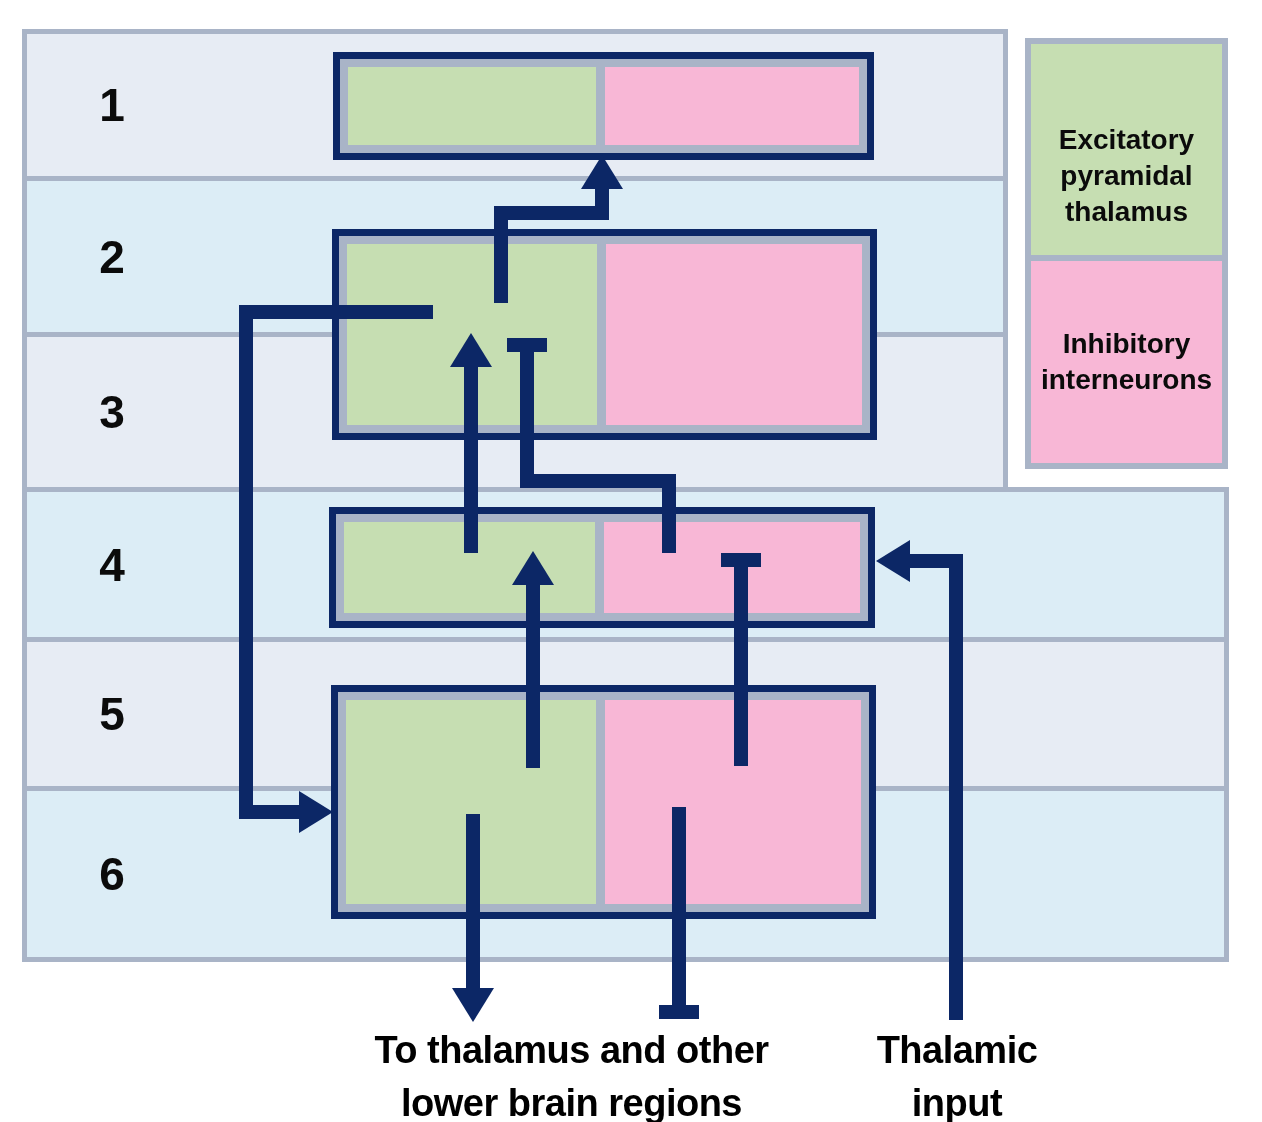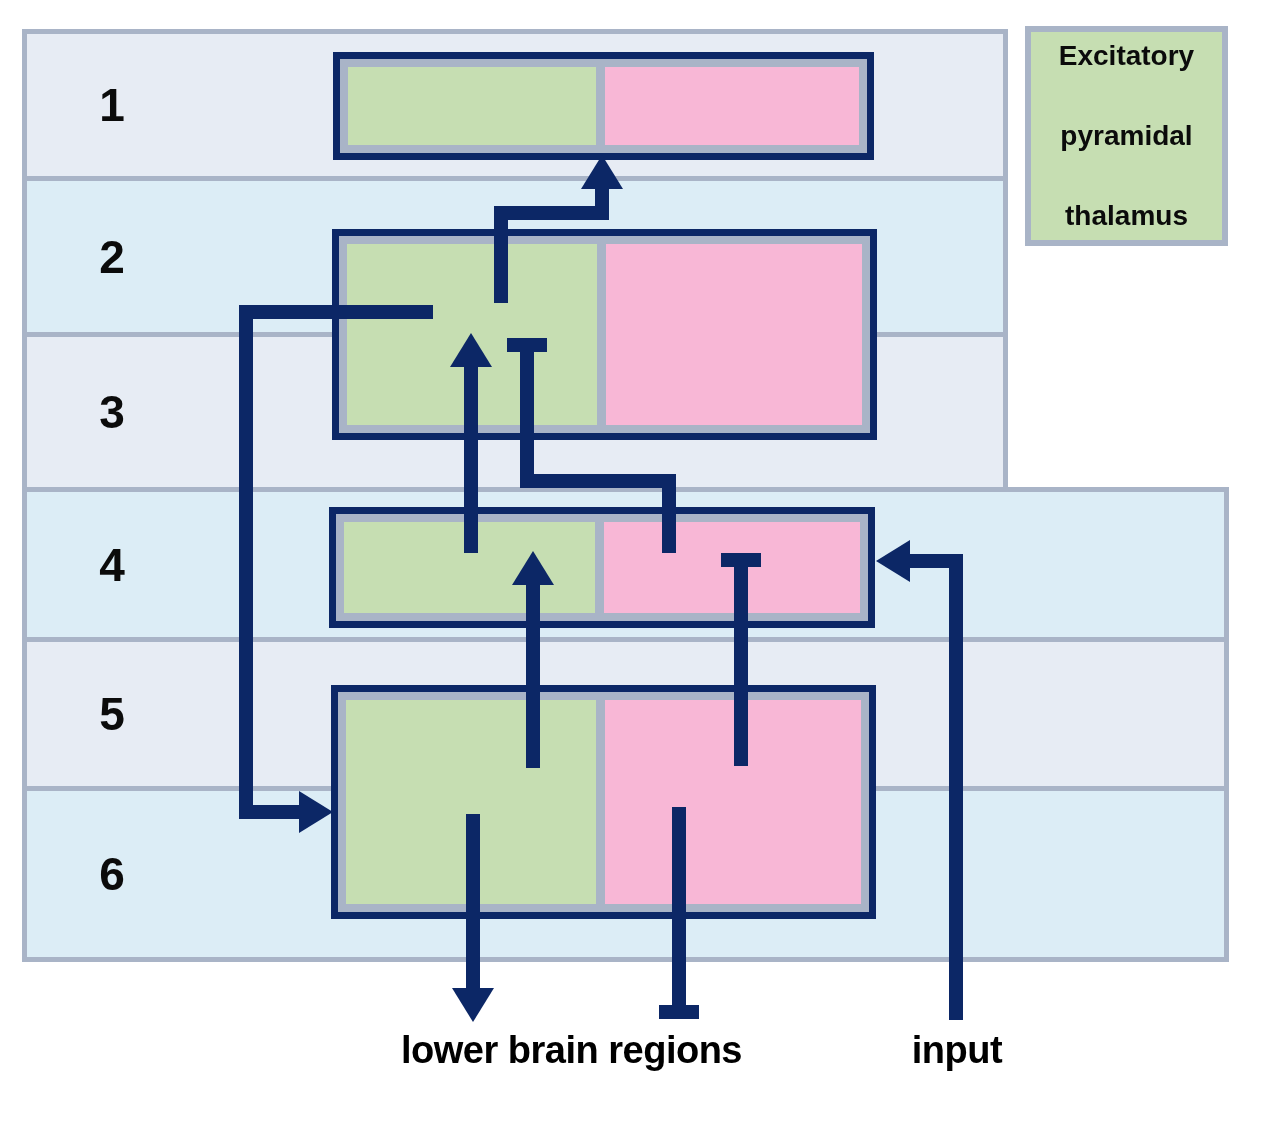--- a/index.html
+++ b/index.html
@@ -35,21 +35,21 @@
   #box-23{left:332px;top:229px;width:545px;height:211px;}
   #box-4 {left:329px;top:507px;width:546px;height:121px;}
   #box-56{left:331px;top:685px;width:545px;height:234px;}
   
   .legend-box{
     position:absolute;left:1025px;width:203px;box-sizing:border-box;
     border:6px solid #a9b4c7;display:flex;flex-direction:column;
     align-items:center;justify-content:center;text-align:center;
     font-weight:bold;font-size:28px;line-height:36px;color:#0b0b0b;z-index:2;
   }
-  #legend-exc{top:26px;height:220px;gap:44px;}
+  #legend-exc{top:38px;height:276px;}
   #legend-inh{top:255px;height:214px;}
   
   .bottom-label{
     position:absolute;top:1024px;text-align:center;font-weight:bold;
     font-size:38px;line-height:53px;color:#000;letter-spacing:-0.5px;z-index:2;
   }
   #label-thalamus-out{left:264px;width:615px;}
   #label-thalamic-in{left:782px;width:350px;}
   
   #overlay{position:absolute;left:0;top:0;z-index:3;pointer-events:none;}
@@ -93,20 +93,24 @@
   <div class="nbox" id="box-56">
     <div class="cell cell-green fill-exc" style="background: rgb(198, 222, 178);"></div>
     <div class="cell cell-pink fill-inh" style="background: rgb(248, 183, 214);"></div>
   </div>
 
   <div class="legend-box fill-exc" id="legend-exc" style="background: rgb(198, 222, 178);">
     <div>Excitatory</div>
     <div>pyramidal</div>
     <div>thalamus</div>
   </div>
+  <div class="legend-box fill-inh" id="legend-inh" style="background: rgb(248, 183, 214);">
+    <div>Inhibitory</div>
+    <div>interneurons</div>
+  </div>
 
   <svg id="overlay" width="1262" height="1122" viewBox="0 0 1262 1122">
       <polyline points="501,303 501,213 602,213 602,185" fill="none" stroke="#0c2766" stroke-width="14" stroke-linejoin="miter" stroke-linecap="butt"></polyline>
       <polygon points="602,155 623,189 581,189" fill="#0c2766"></polygon>
       <polyline points="471,553 471,363" fill="none" stroke="#0c2766" stroke-width="14" stroke-linejoin="miter" stroke-linecap="butt"></polyline>
       <polygon points="471,333 492,367 450,367" fill="#0c2766"></polygon>
       <polyline points="669,553 669,481 527,481 527,352" fill="none" stroke="#0c2766" stroke-width="14" stroke-linejoin="miter" stroke-linecap="butt"></polyline>
       <line x1="547" y1="345" x2="507" y2="345" stroke="#0c2766" stroke-width="14"></line>
       <polyline points="533,768 533,581" fill="none" stroke="#0c2766" stroke-width="14" stroke-linejoin="miter" stroke-linecap="butt"></polyline>
       <polygon points="533,551 554,585 512,585" fill="#0c2766"></polygon>
@@ -116,19 +120,21 @@
       <polygon points="473,1022 452,988 494,988" fill="#0c2766"></polygon>
       <polyline points="679,807 679,1005" fill="none" stroke="#0c2766" stroke-width="14" stroke-linejoin="miter" stroke-linecap="butt"></polyline>
       <line x1="659" y1="1012" x2="699" y2="1012" stroke="#0c2766" stroke-width="14"></line>
       <polyline points="741,766 741,567" fill="none" stroke="#0c2766" stroke-width="14" stroke-linejoin="miter" stroke-linecap="butt"></polyline>
       <line x1="761" y1="560" x2="721" y2="560" stroke="#0c2766" stroke-width="14"></line>
       <polyline points="956,1020 956,561 906,561" fill="none" stroke="#0c2766" stroke-width="14" stroke-linejoin="miter" stroke-linecap="butt"></polyline>
       <polygon points="876,561 910,540 910,582" fill="#0c2766"></polygon>
     </svg>
 
   <div class="bottom-label" id="label-thalamus-out">
+    <div>To thalamus and other</div>
     <div>lower brain regions</div>
   </div>
   <div class="bottom-label" id="label-thalamic-in">
+    <div>Thalamic</div>
     <div>input</div>
   </div>
 
 </div>
 
 </body></html>

